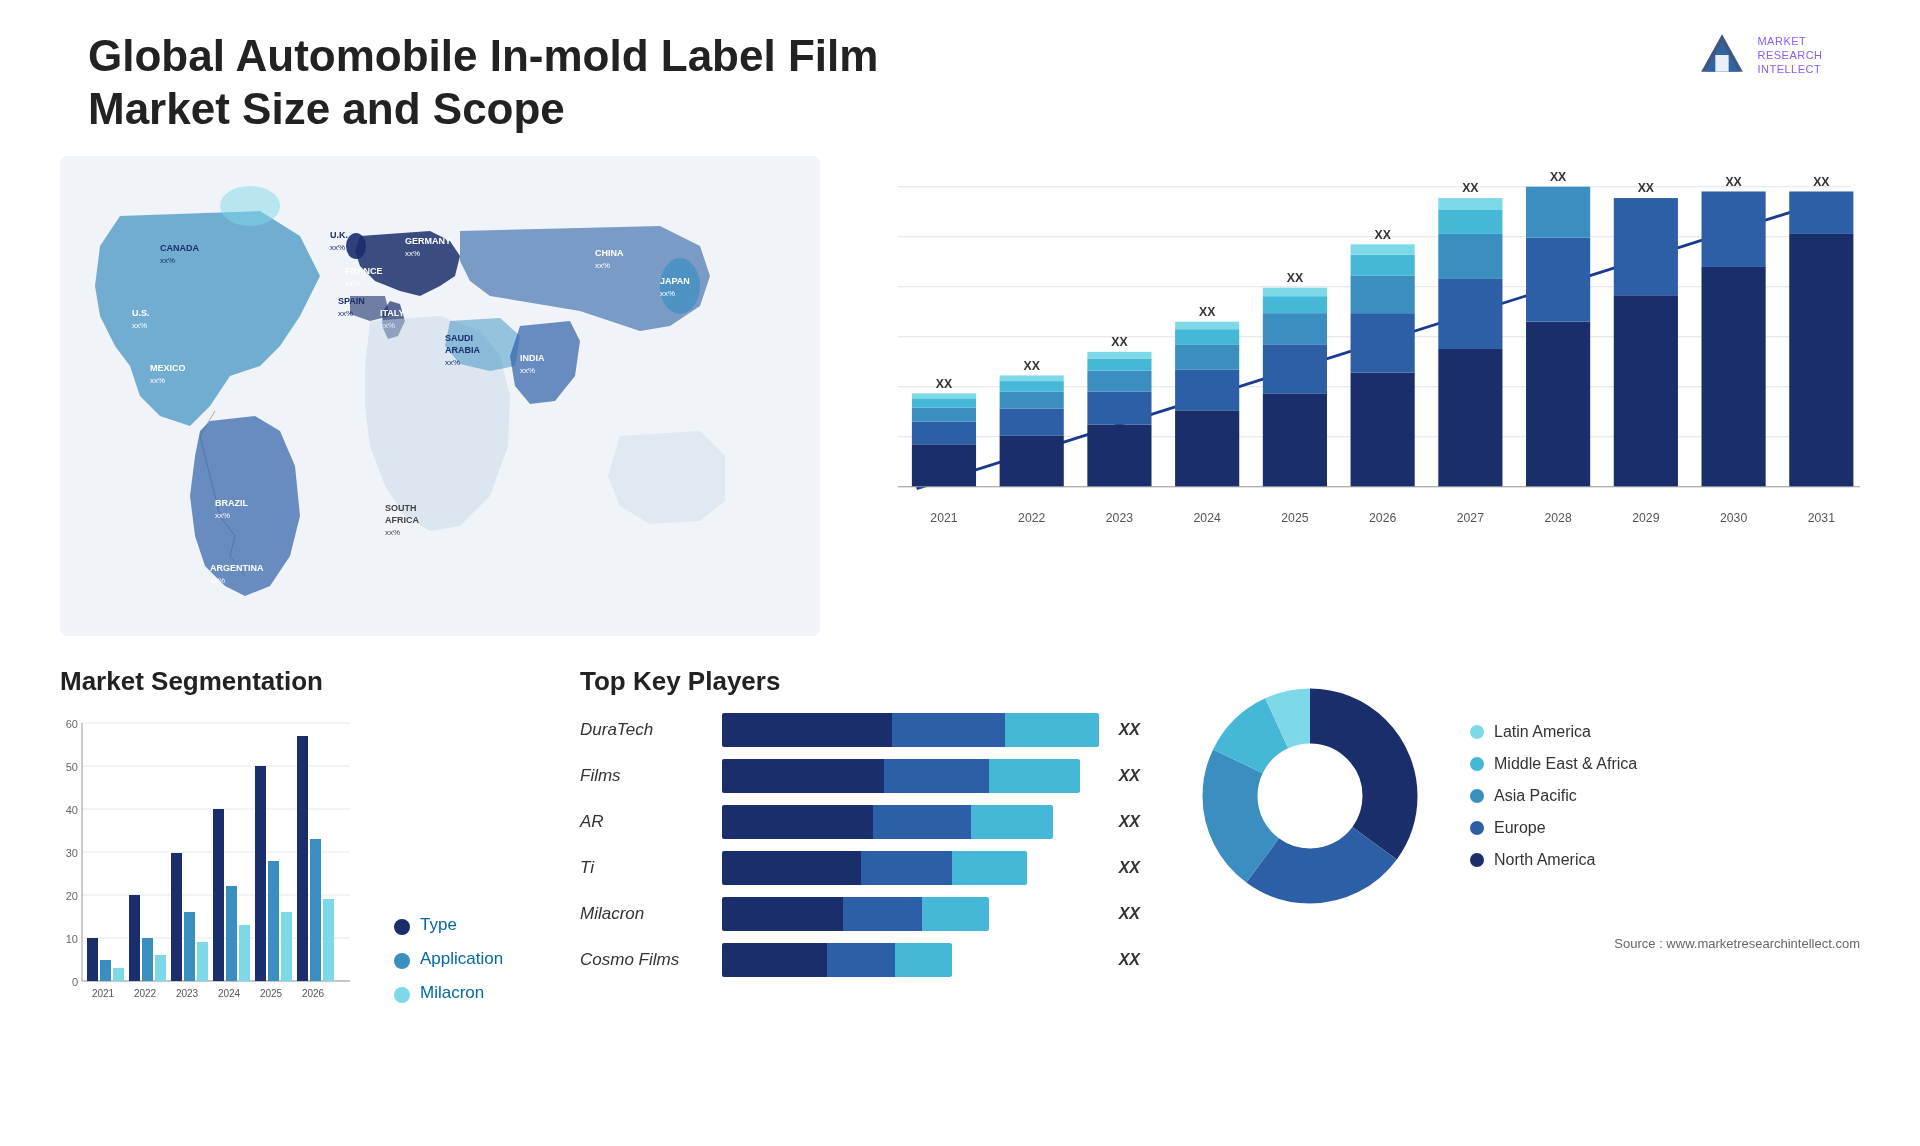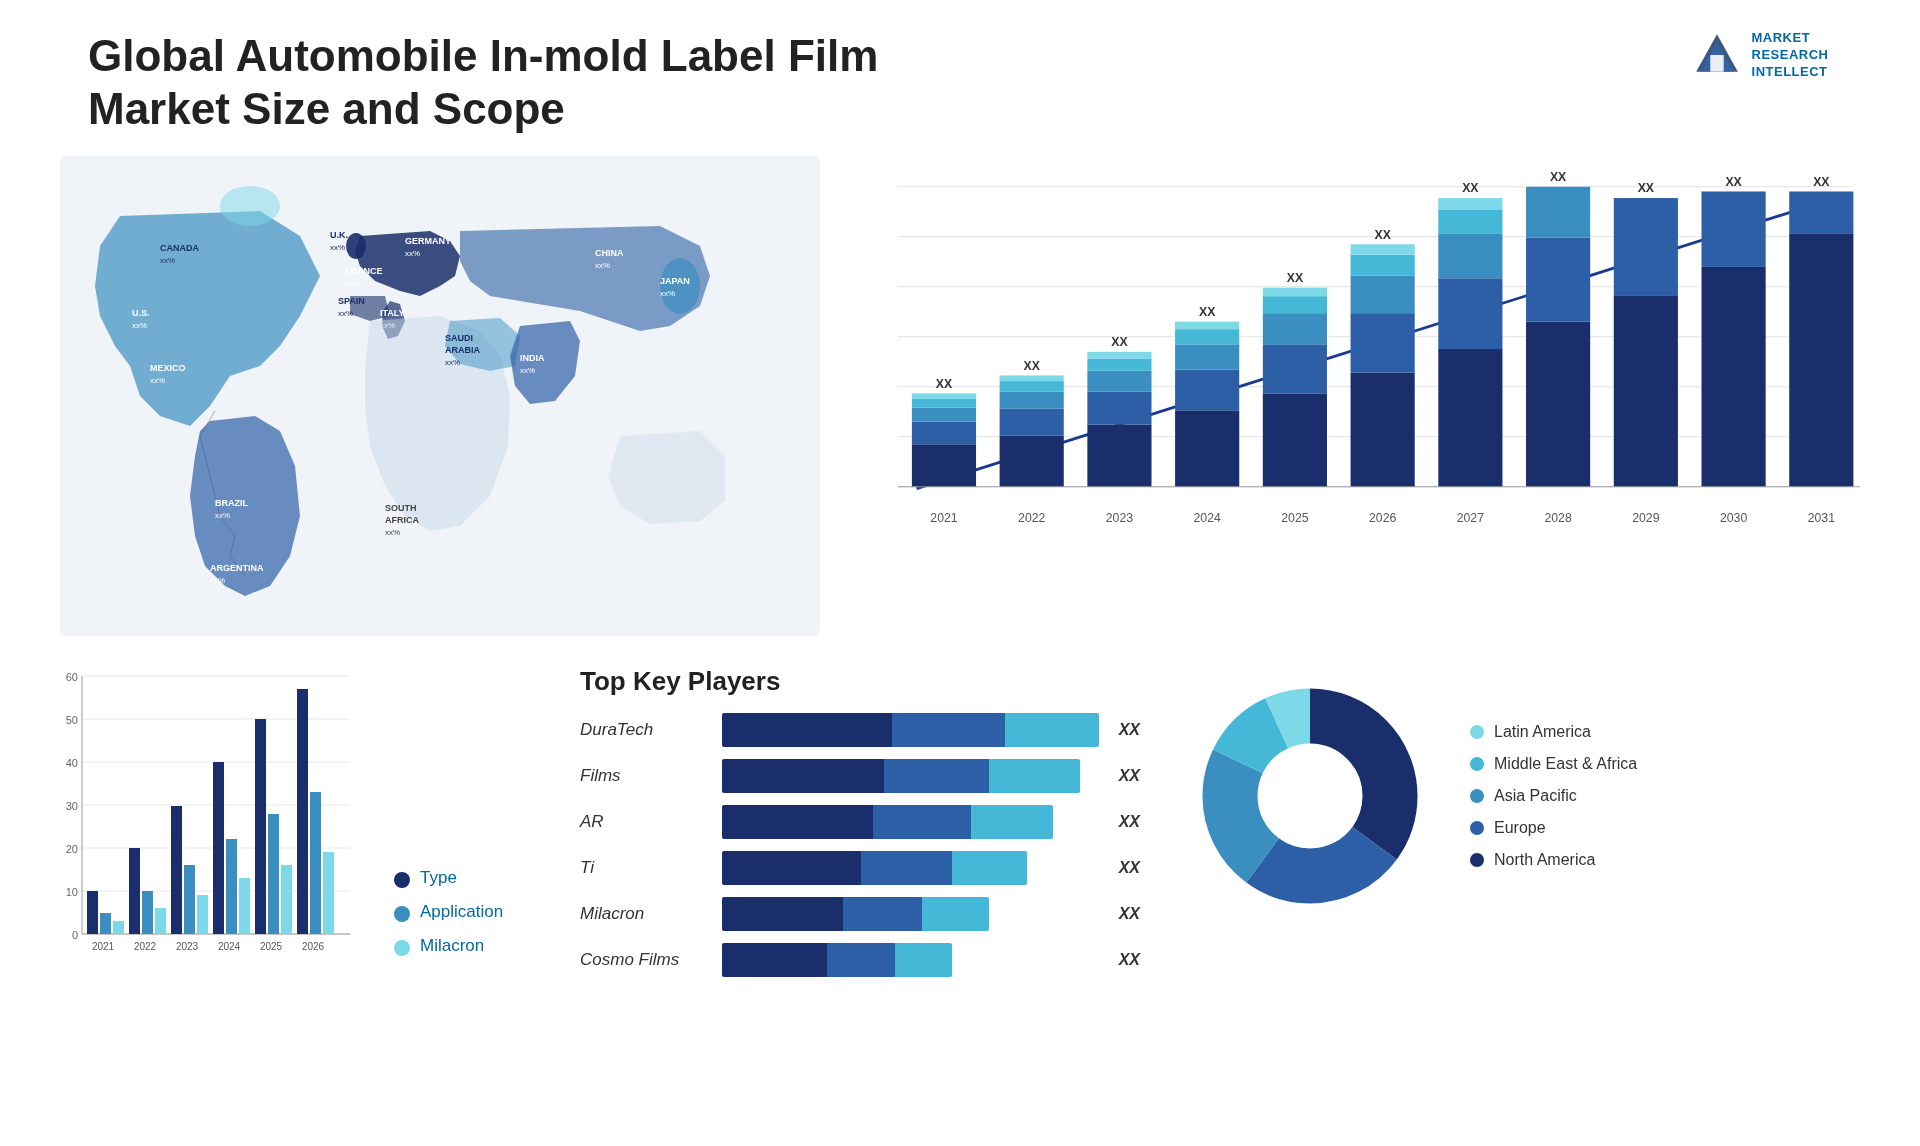--- a/index.html
+++ b/index.html
@@ -47,23 +47,23 @@
       align-items: center;
       gap: 10px;
     }
 
     .logo-icon {
       width: 50px;
       height: 50px;
     }
 
     .logo-text {
-      font-size: 13px;
-      font-weight: 700;
-      color: #0369a1;
+      font-size: 11px;
+      font-weight: 400;
+      color: #8b5cf6;
       line-height: 1.3;
       text-transform: uppercase;
       letter-spacing: 0.5px;
     }
 
     
     .top-section {
       display: flex;
       gap: 40px;
       margin-bottom: 30px;
@@ -432,20 +432,21 @@
           <line x1="40" y1="338" x2="1060" y2="338" stroke="#999" stroke-width="1"></line>
         </svg>
       </div>
     </div>
 
   </div>
 
   <div class="bottom-section">
 
     <div class="segmentation-container">
+      <h2 class="section-title">Market Segmentation</h2>
       <div class="seg-chart-area">
         <div style="position:relative; width:300px; height:300px;">
           <svg width="300" height="300" viewBox="0 0 300 300" xmlns="http://www.w3.org/2000/svg">
 
             <text x="18" y="15" font-size="11" fill="#666" text-anchor="end">60</text>
             <text x="18" y="58" font-size="11" fill="#666" text-anchor="end">50</text>
             <text x="18" y="101" font-size="11" fill="#666" text-anchor="end">40</text>
             <text x="18" y="144" font-size="11" fill="#666" text-anchor="end">30</text>
             <text x="18" y="187" font-size="11" fill="#666" text-anchor="end">20</text>
             <text x="18" y="230" font-size="11" fill="#666" text-anchor="end">10</text>
@@ -623,17 +624,20 @@
             <div class="regional-legend-dot" style="background:#2d5fa6;"></div>
             <span>Europe</span>
           </div>
           <div class="regional-legend-item">
             <div class="regional-legend-dot" style="background:#1a2e6b;"></div>
             <span>North America</span>
           </div>
         </div>
       </div>
 
+      <div style="text-align:right; margin-top: 8px;">
+        <span class="source-text">Source : www.marketresearchintellect.com</span>
+      </div>
     </div>
 
   </div>
 
 </div>
 
 </body></html>

